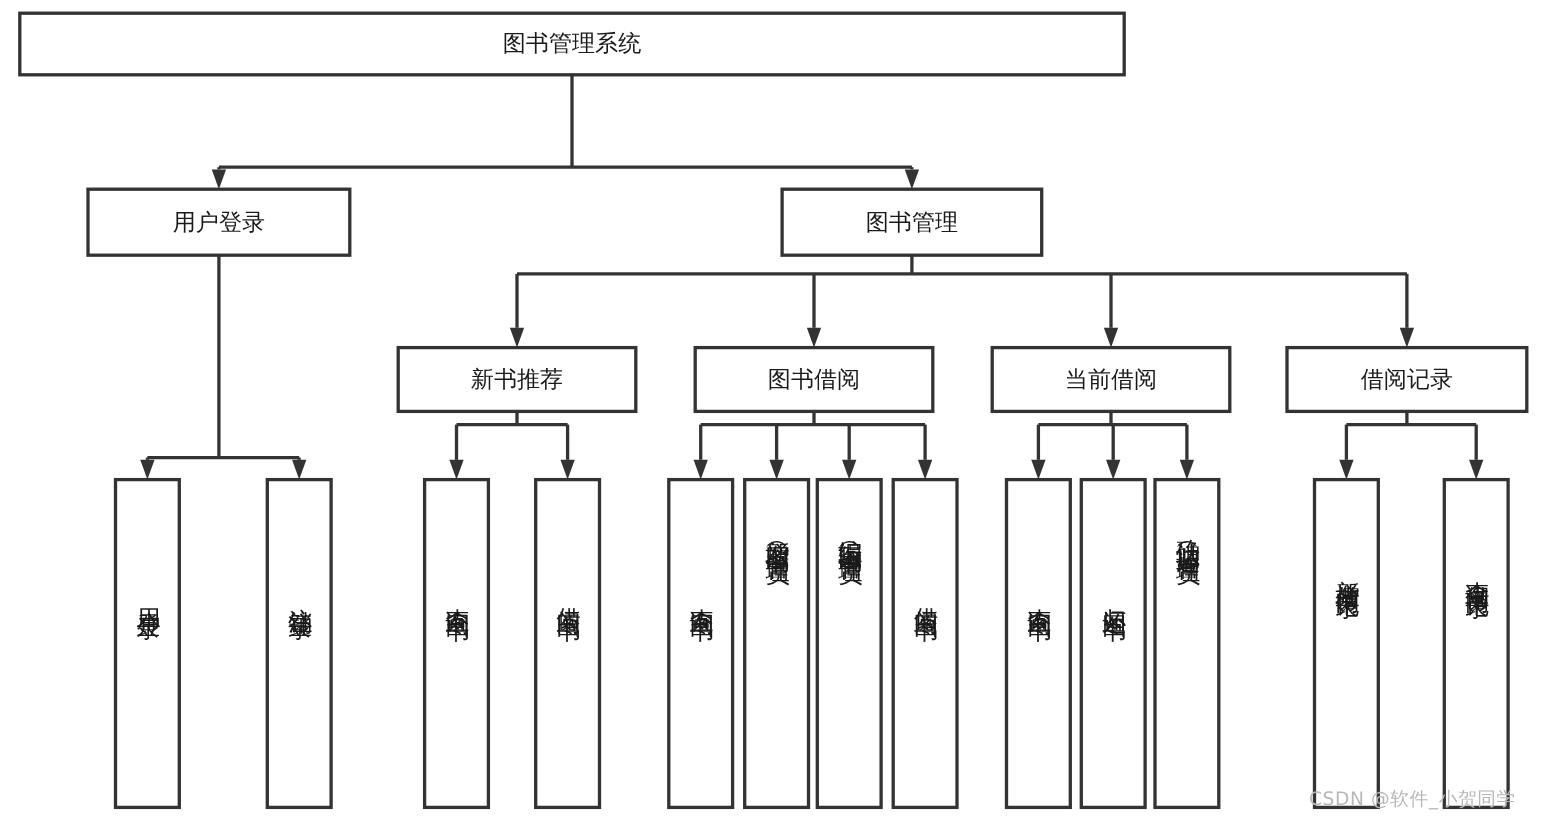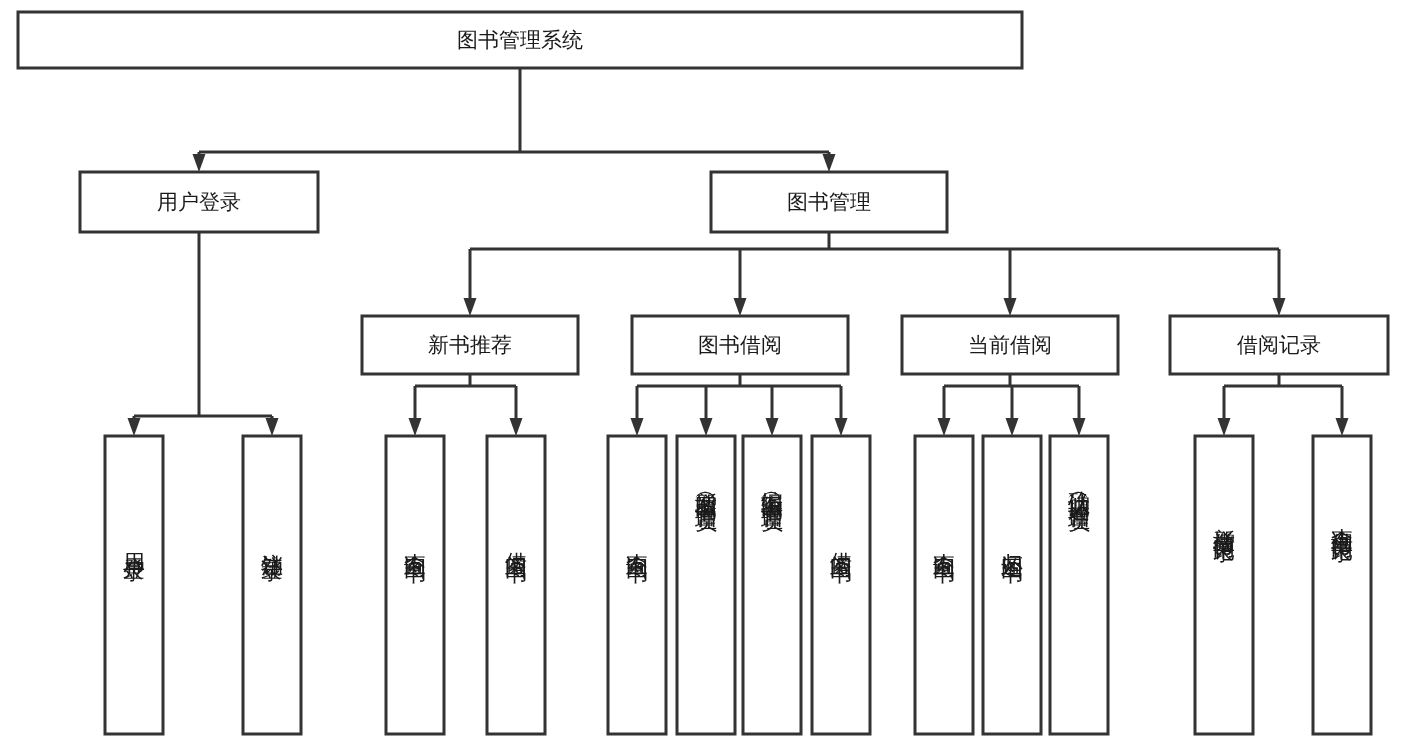--- a/index.html
+++ b/index.html
@@ -201,14 +201,15 @@
         <span class="vtext">确认归还（管理员）</span>
       </div>
       <div class="vtext-wrap" style="left: 1195px; top: 436px; width: 58px; height: 298px; padding-top: 74px;">
         <span class="vtext">新增借阅记录</span>
       </div>
       <div class="vtext-wrap" style="left: 1313px; top: 436px; width: 58px; height: 298px; padding-top: 74px;">
         <span class="vtext">查询借阅记录</span>
       </div>
     </div>
 
+  <div class="watermark" style="left: 1190px; top: 715px;">CSDN @软件_小贺同学</div>
 
 </div>
 
 </body></html>

